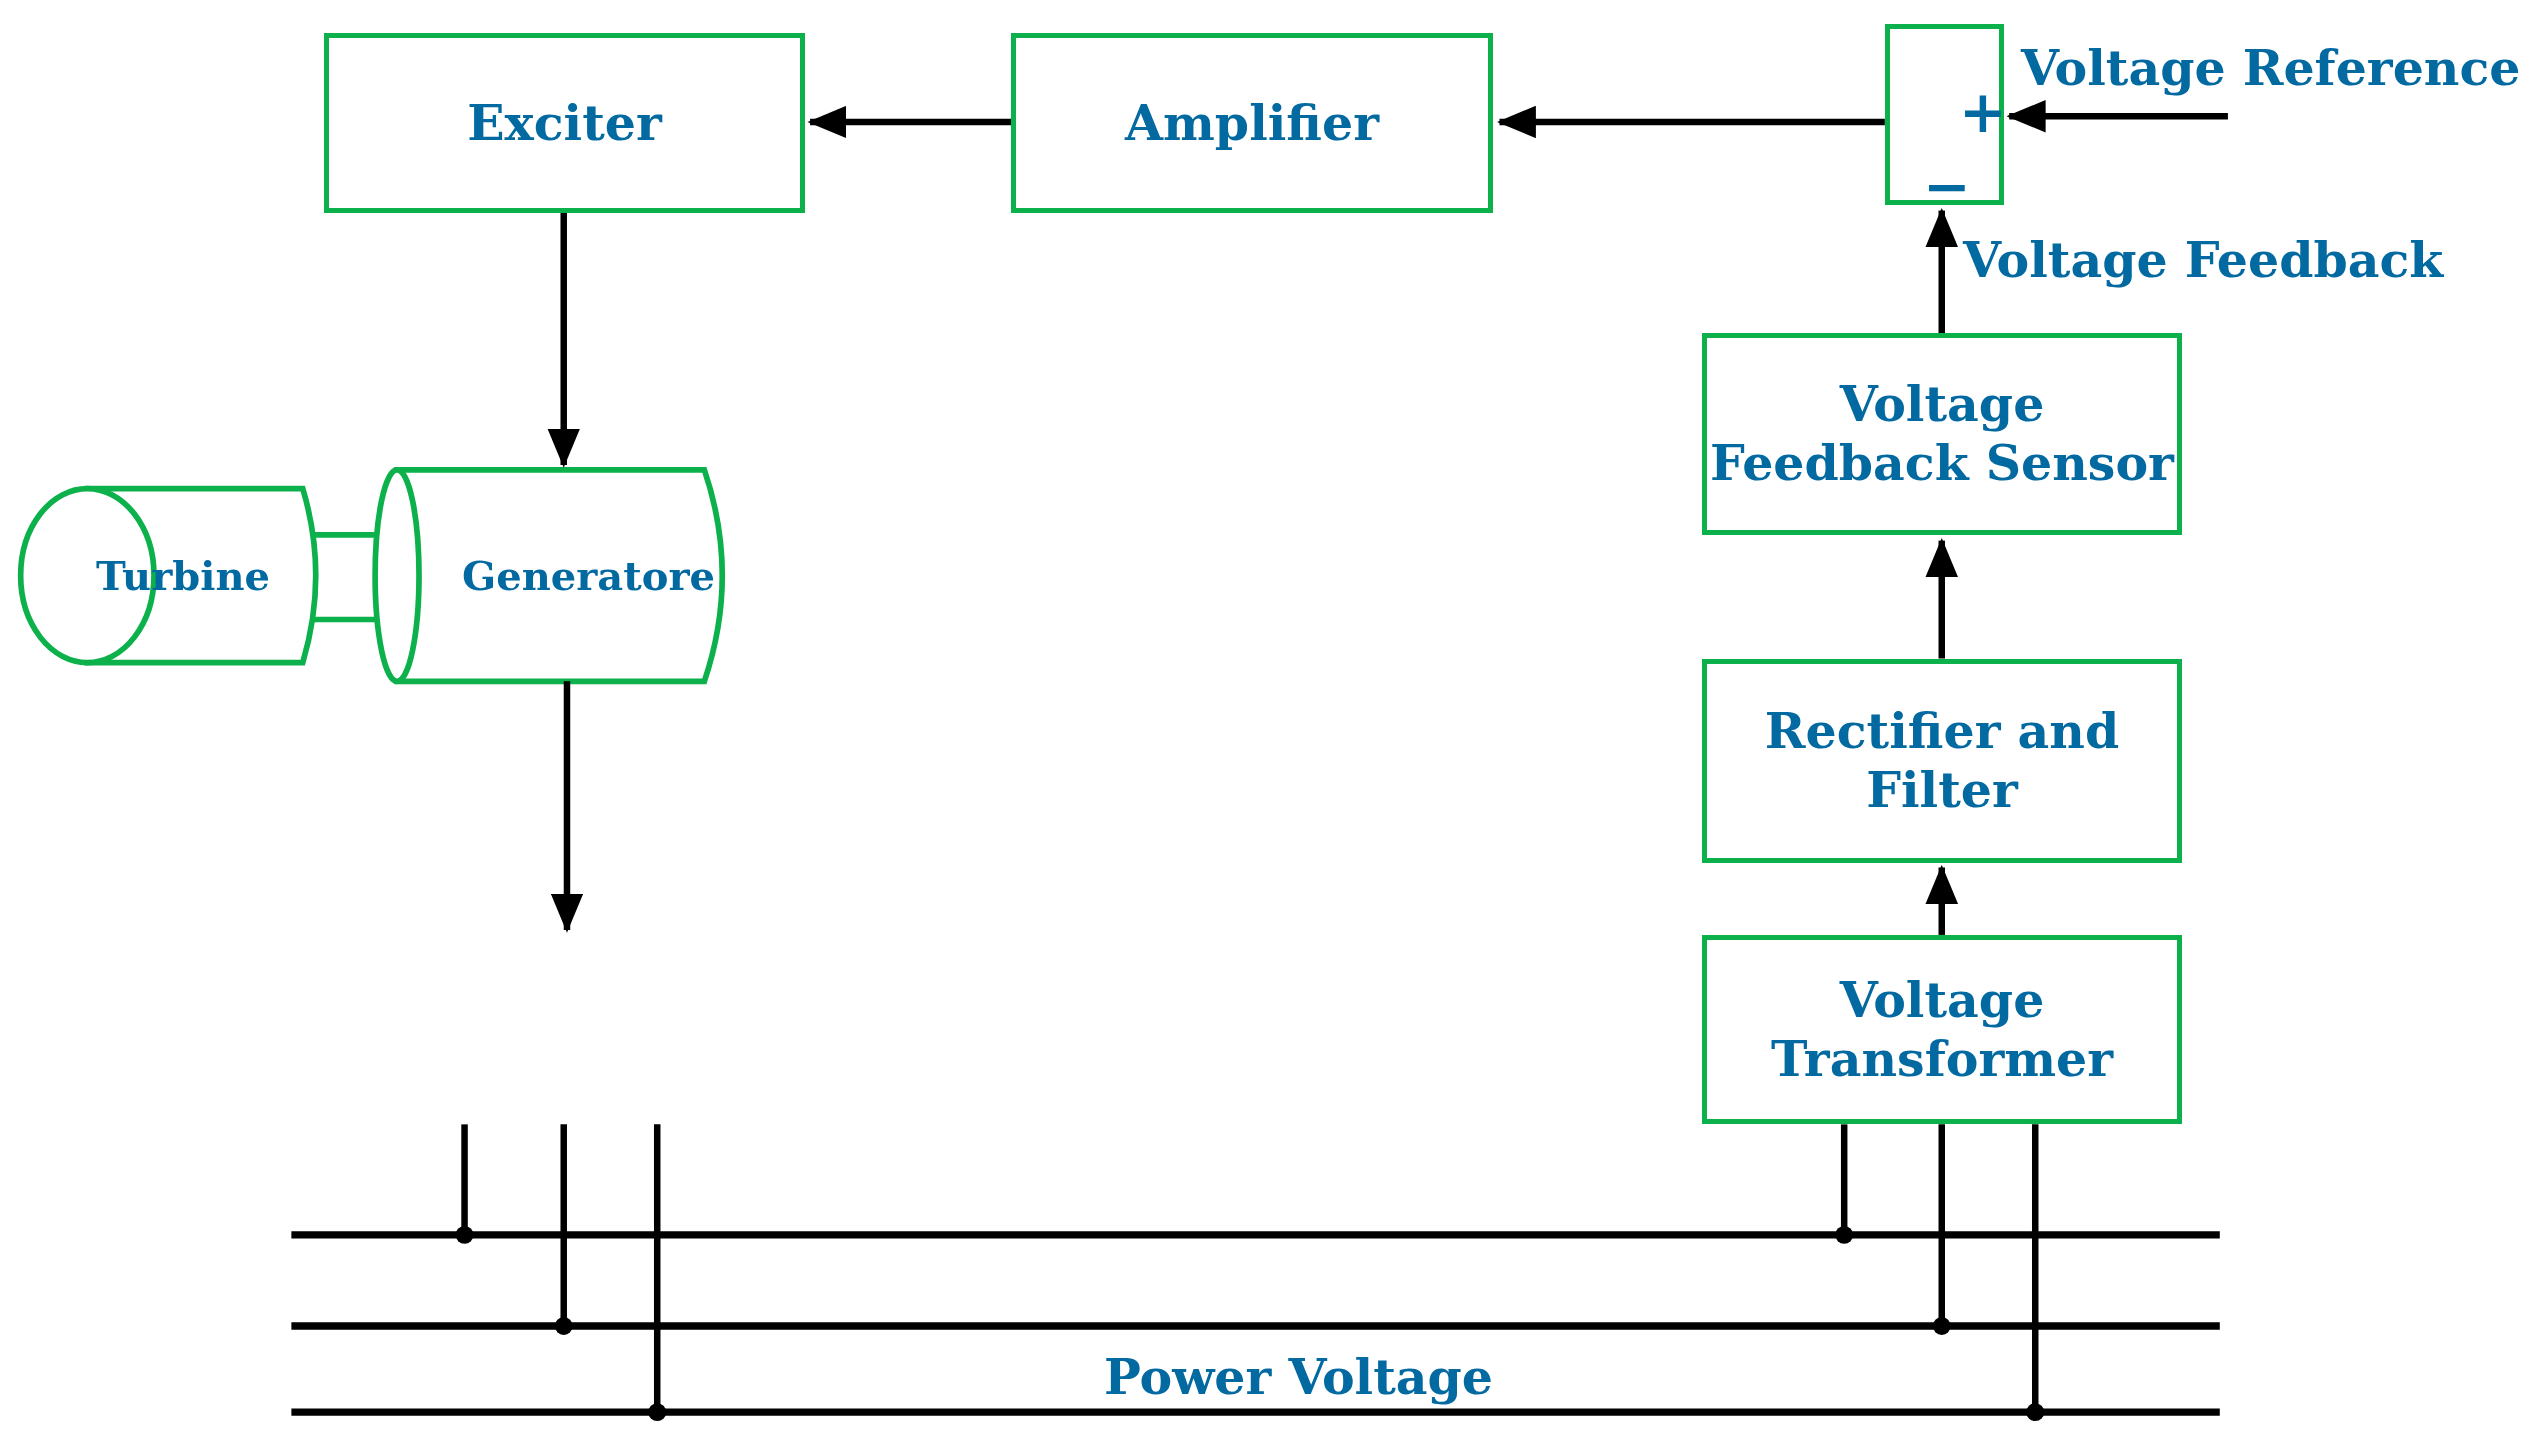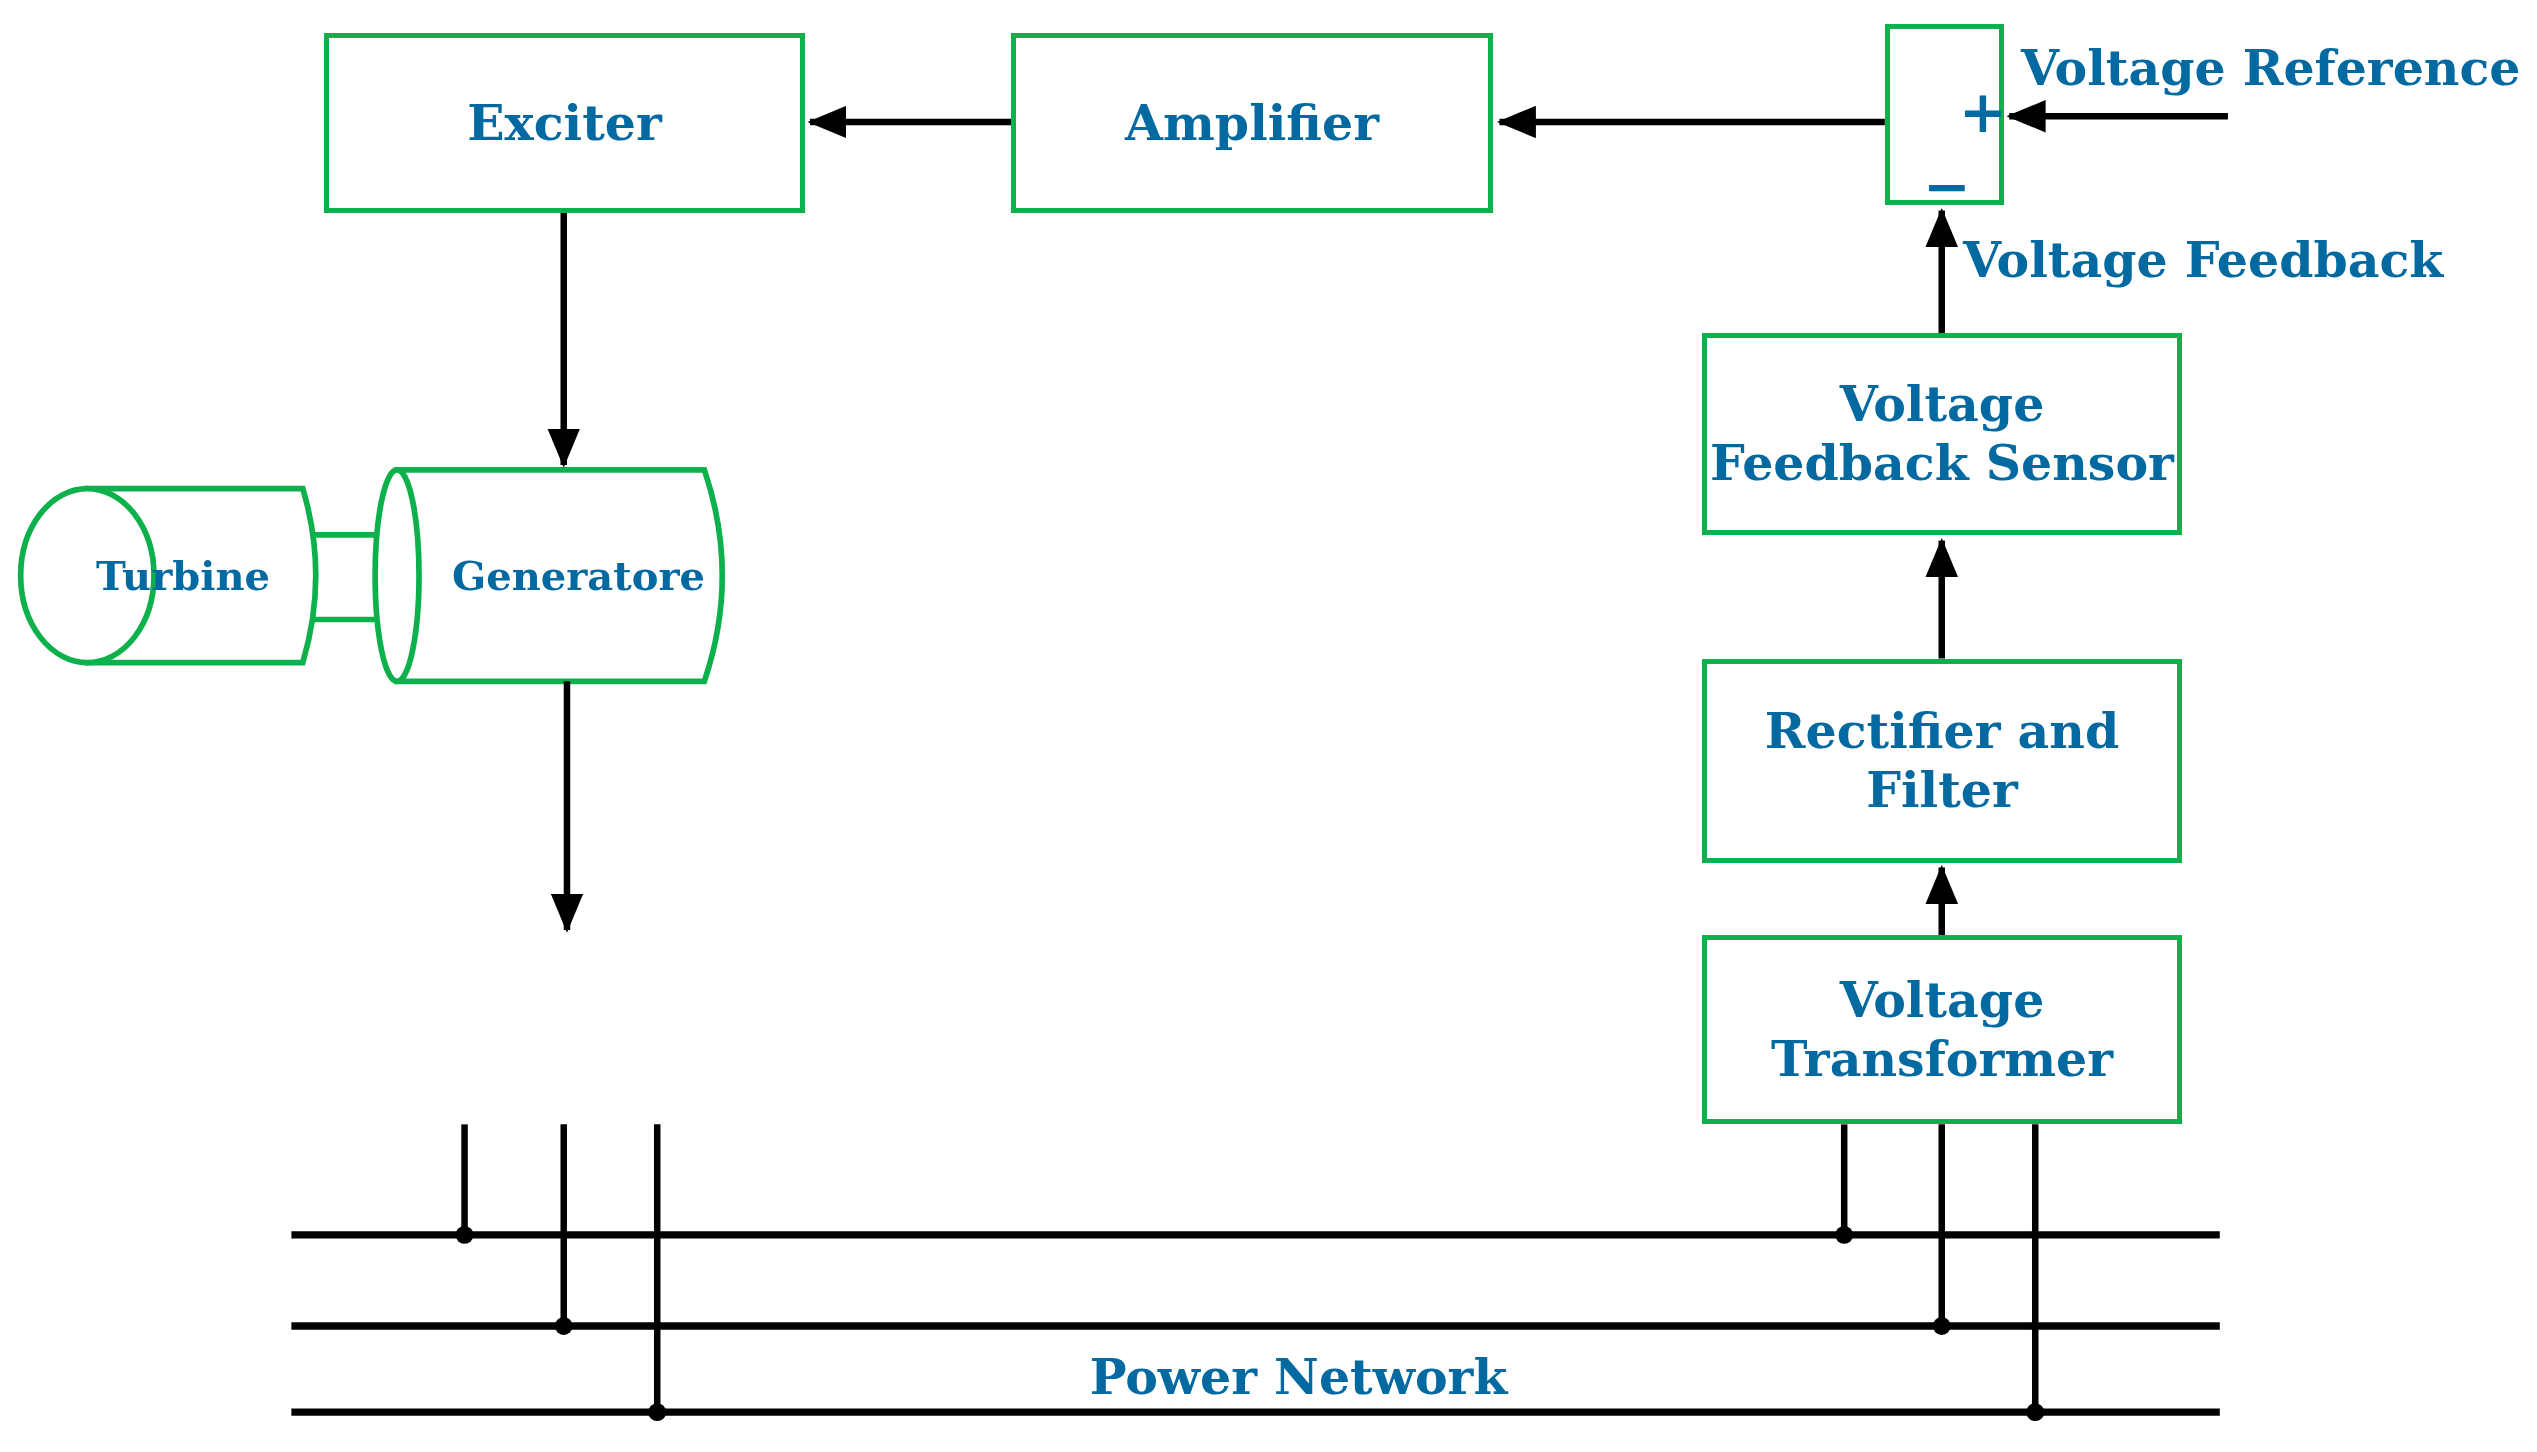--- a/index.html
+++ b/index.html
@@ -108,20 +108,20 @@
     <span>Filter</span>
   </div>
 
   <div class="block" style="left:1702px; top:935px; width:480px; height:189px;">
     <span>Voltage</span>
     <span>Transformer</span>
   </div>
 
 
   <div class="cyl-label" style="left:73px; top:550px; width:220px;">Turbine</div>
-  <div class="cyl-label" style="left:420px; top:550px; width:317px;">Generatore</div>
+  <div class="cyl-label" style="left:430px; top:550px; width:317px;">Generatore</div>
 
   <div class="freelabel" style="left:1963px; top:234px;">Voltage Feedback</div>
   <div class="freelabel" style="left:2021px; top:42px;">Voltage Reference</div>
-  <div class="freelabel" style="left:1085px; top:1351px; width:427px; text-align:center;">Power Network</div>
+  <div class="freelabel" style="left:1085px; top:1351px; width:427px; text-align:center;">Power Voltage</div>
 
 </div>
 
 
 </body></html>

